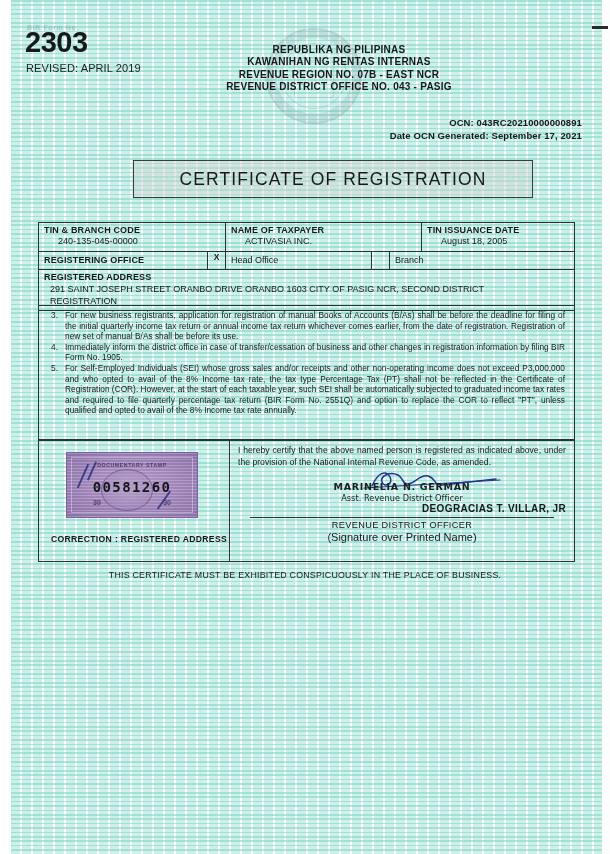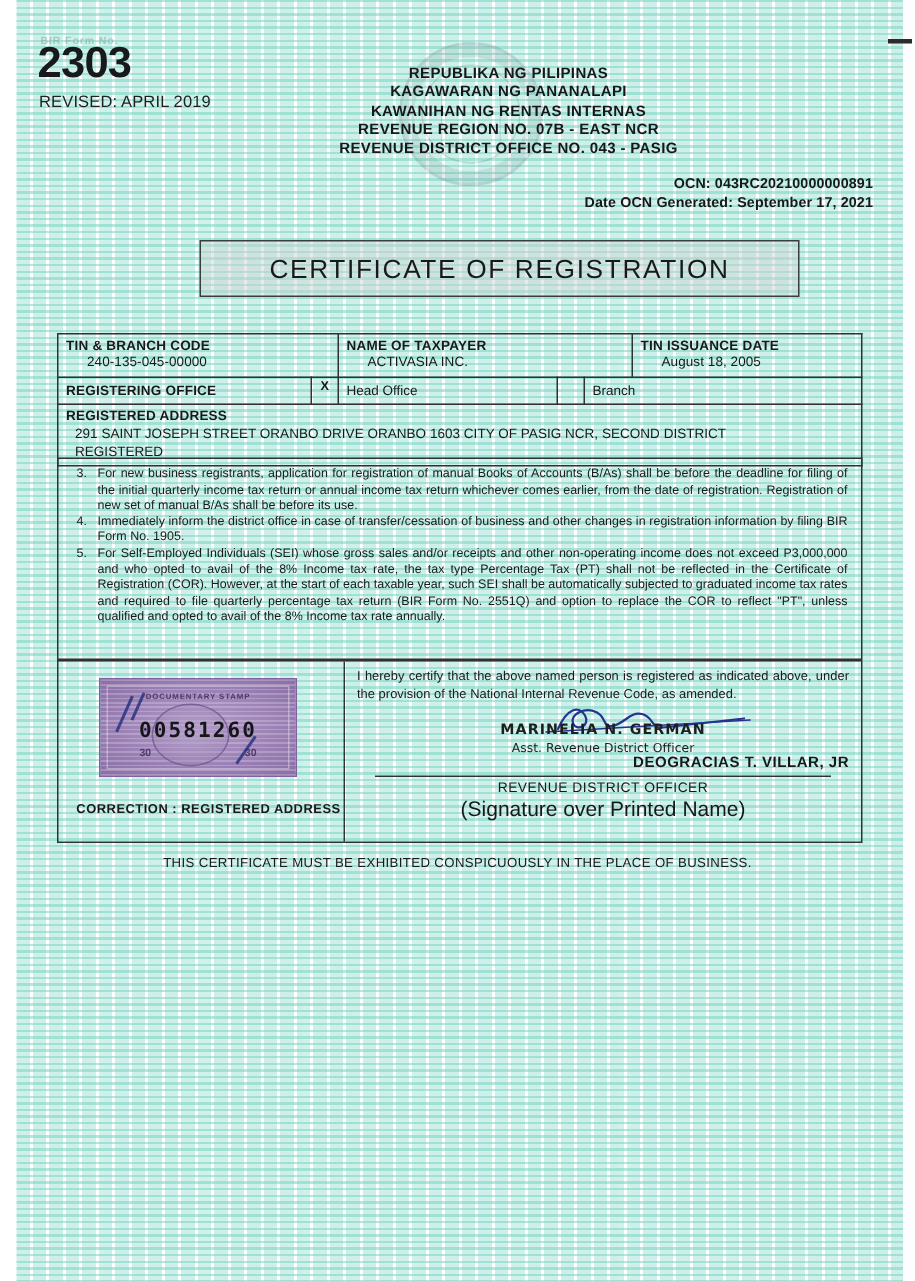--- a/index.html
+++ b/index.html
@@ -441,21 +441,21 @@
     border-top: 1px solid #2f3233;
     margin: 3px 12px 0 12px;
   }
   .rdo-title {
     font-size: 9.2px;
     color: #16181a;
     letter-spacing: 0.35px;
     margin-top: 2px;
   }
   .rdo-sub {
-    font-size: 14px;
+    font-size: 11px;
     color: #16181a;
     margin-top: 1px;
   }
 
   
   .footer-note {
     position: absolute;
     left: 0;
     top: 570px;
     width: 610px;
@@ -477,21 +477,20 @@
 <div id="content">
 
   <div class="form-no-faded">BIR Form No.</div>
   <div class="form-number">2303</div>
   <div class="form-revised">REVISED: APRIL 2019</div>
 
   <div class="seal-watermark"></div>
 
   <div class="agency-block">
     <div class="agency-line">REPUBLIKA NG PILIPINAS</div>
-    <div class="agency-line">KAGAWARAN NG PANANALAPI</div>
     <div class="agency-line">KAWANIHAN NG RENTAS INTERNAS</div>
     <div class="agency-line">REVENUE REGION NO. 07B - EAST NCR</div>
     <div class="agency-line">REVENUE DISTRICT OFFICE NO. 043 - PASIG</div>
   </div>
 
   <div class="ocn-block">
     <div class="ocn-line">OCN: 043RC20210000000891</div>
     <div class="ocn-line">Date OCN Generated: September 17, 2021</div>
   </div>
 
@@ -532,21 +531,21 @@
       <td style="width:17px;" class="chk"></td>
       <td colspan="2">
         <div class="cell-mid">Branch</div>
       </td>
     </tr>
     <tr>
       <td colspan="6">
         <div class="cell-pad">
           <div class="lbl">REGISTERED ADDRESS</div>
           <div class="val-wrap">291 SAINT JOSEPH STREET  ORANBO DRIVE  ORANBO 1603 CITY OF PASIG NCR, SECOND DISTRICT</div>
-          <div class="val-wrap">REGISTERED</div>
+          <div class="val-wrap">REGISTRATION</div>
         </div>
       </td>
     </tr>
   </tbody>
     </table>
 
   <div class="notes-box">
     <div class="note-row">
       <div class="note-num">3.</div>
       <div class="note-text">For new business registrants, application for registration of manual Books of Accounts (B/As) shall be before the deadline for filing of the initial quarterly income tax return or annual income tax return whichever comes earlier, from the date of registration. Registration of new set of manual B/As shall be before its use.</div>

